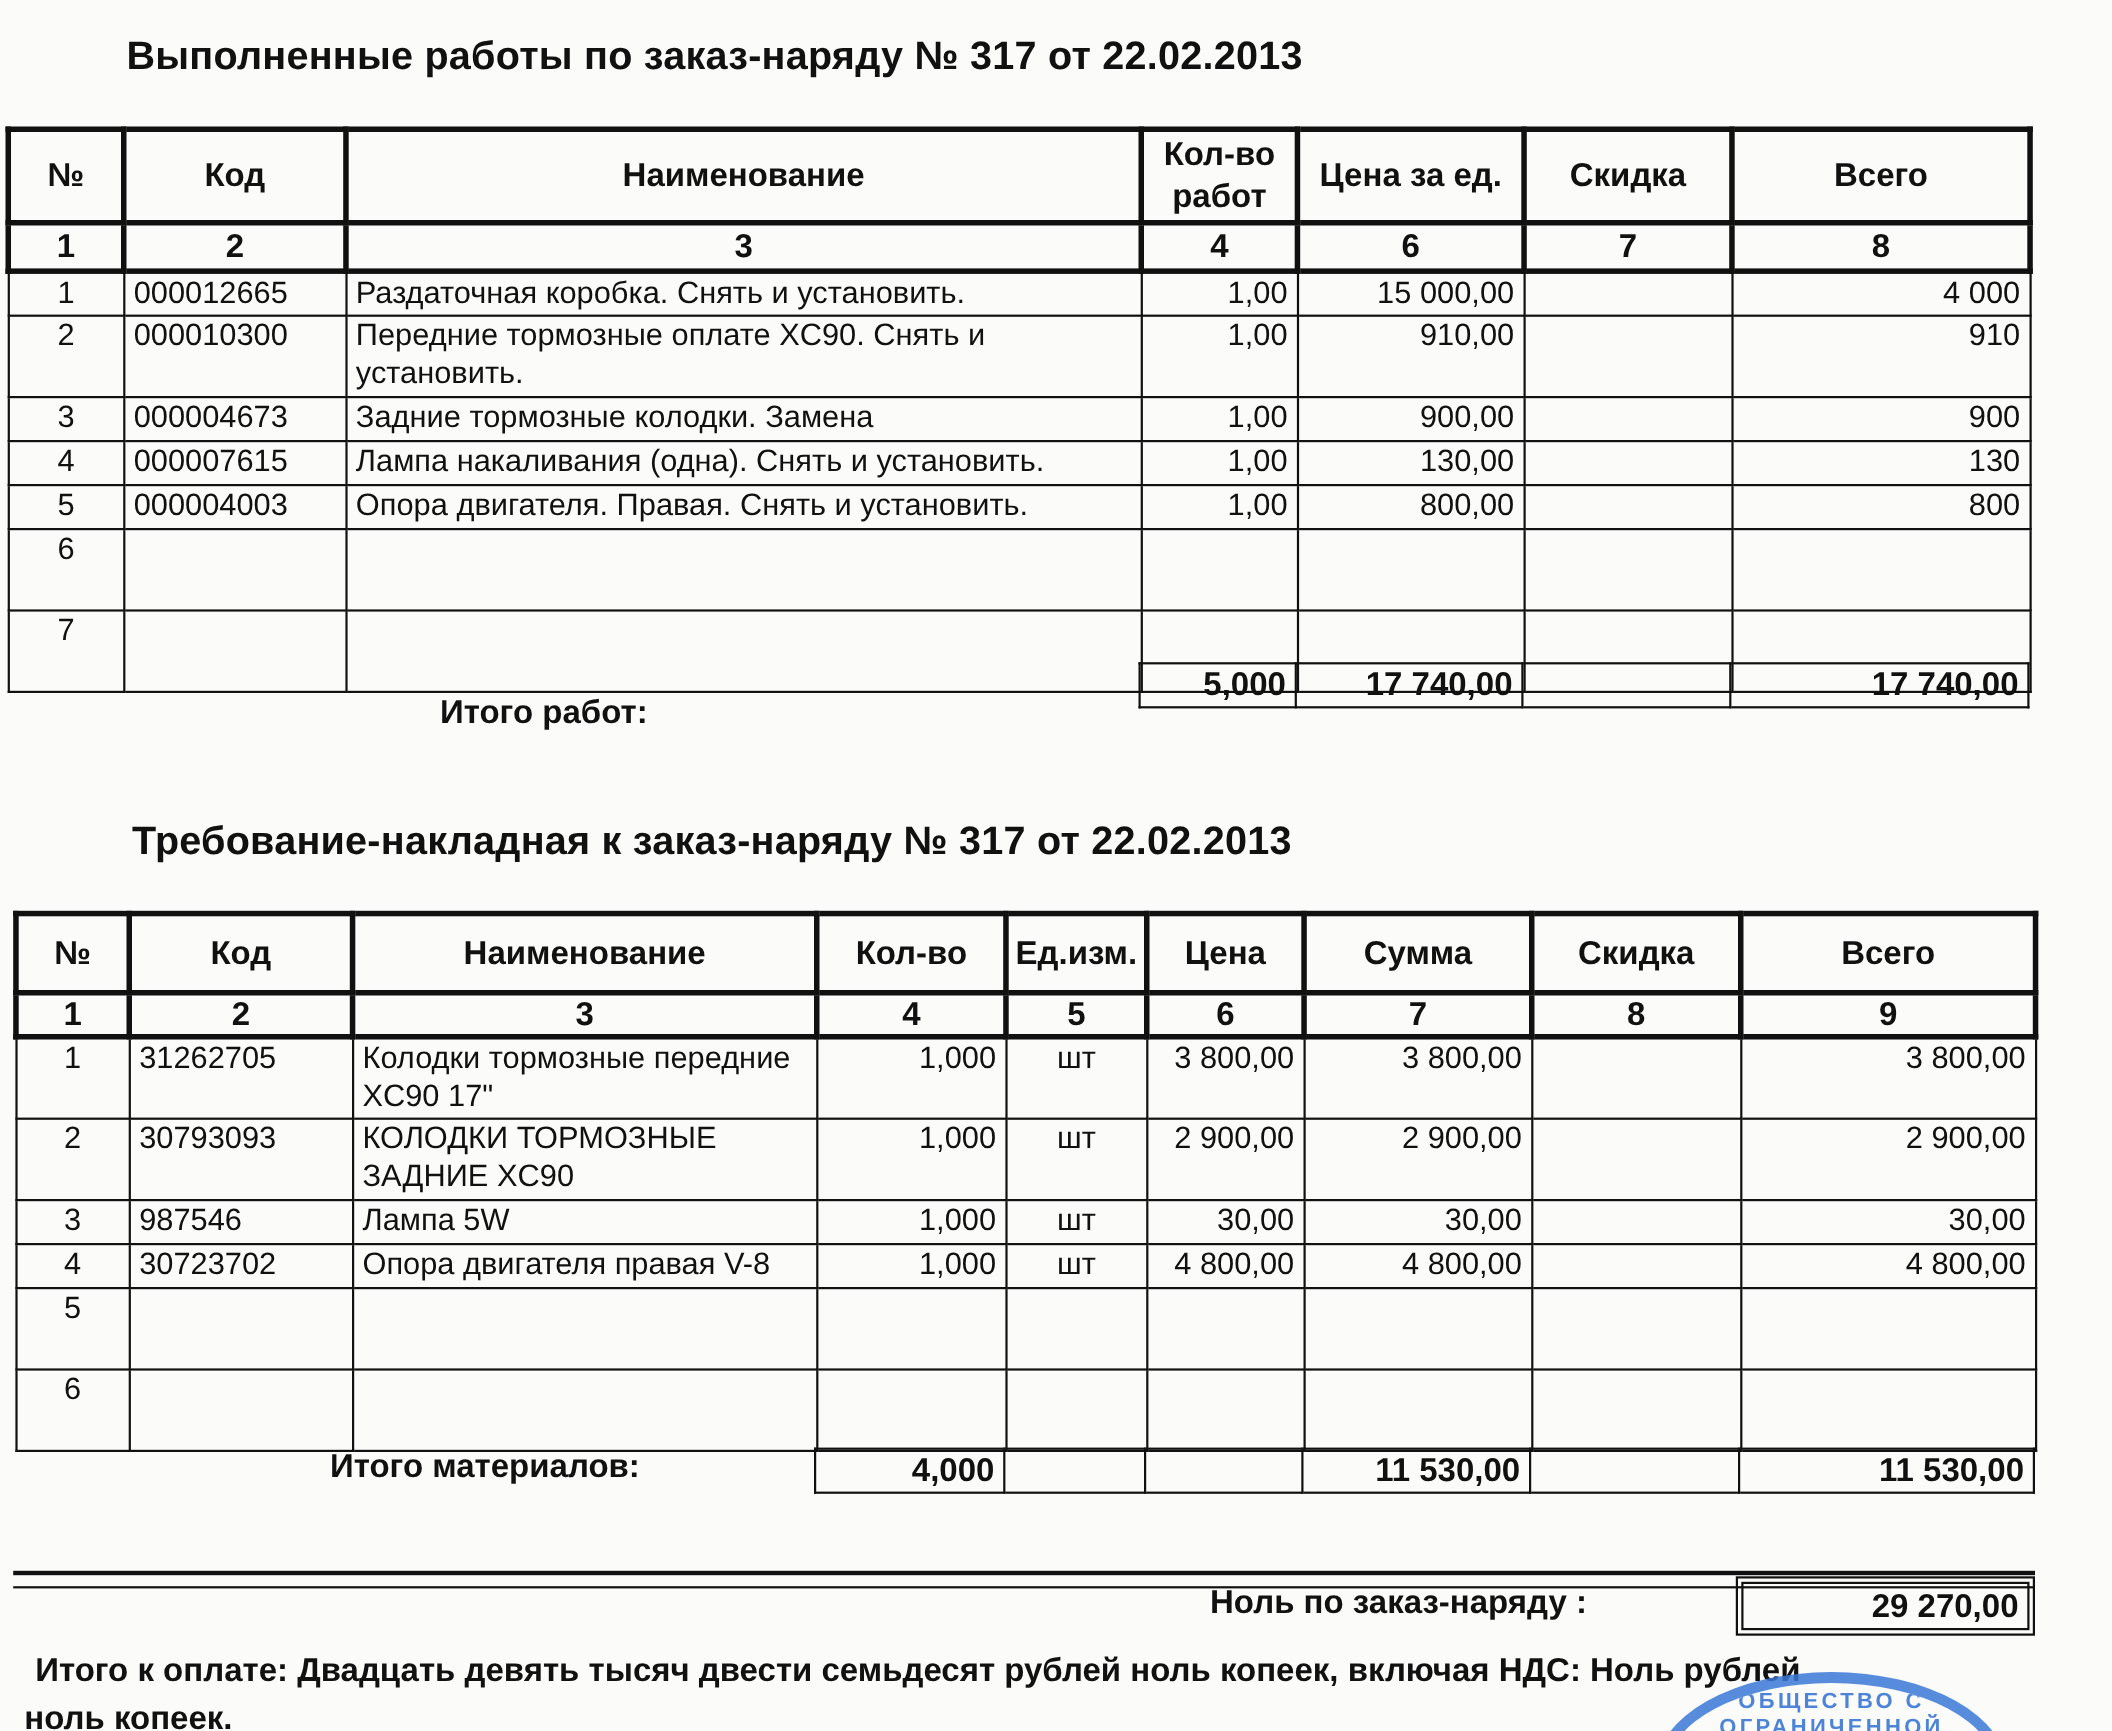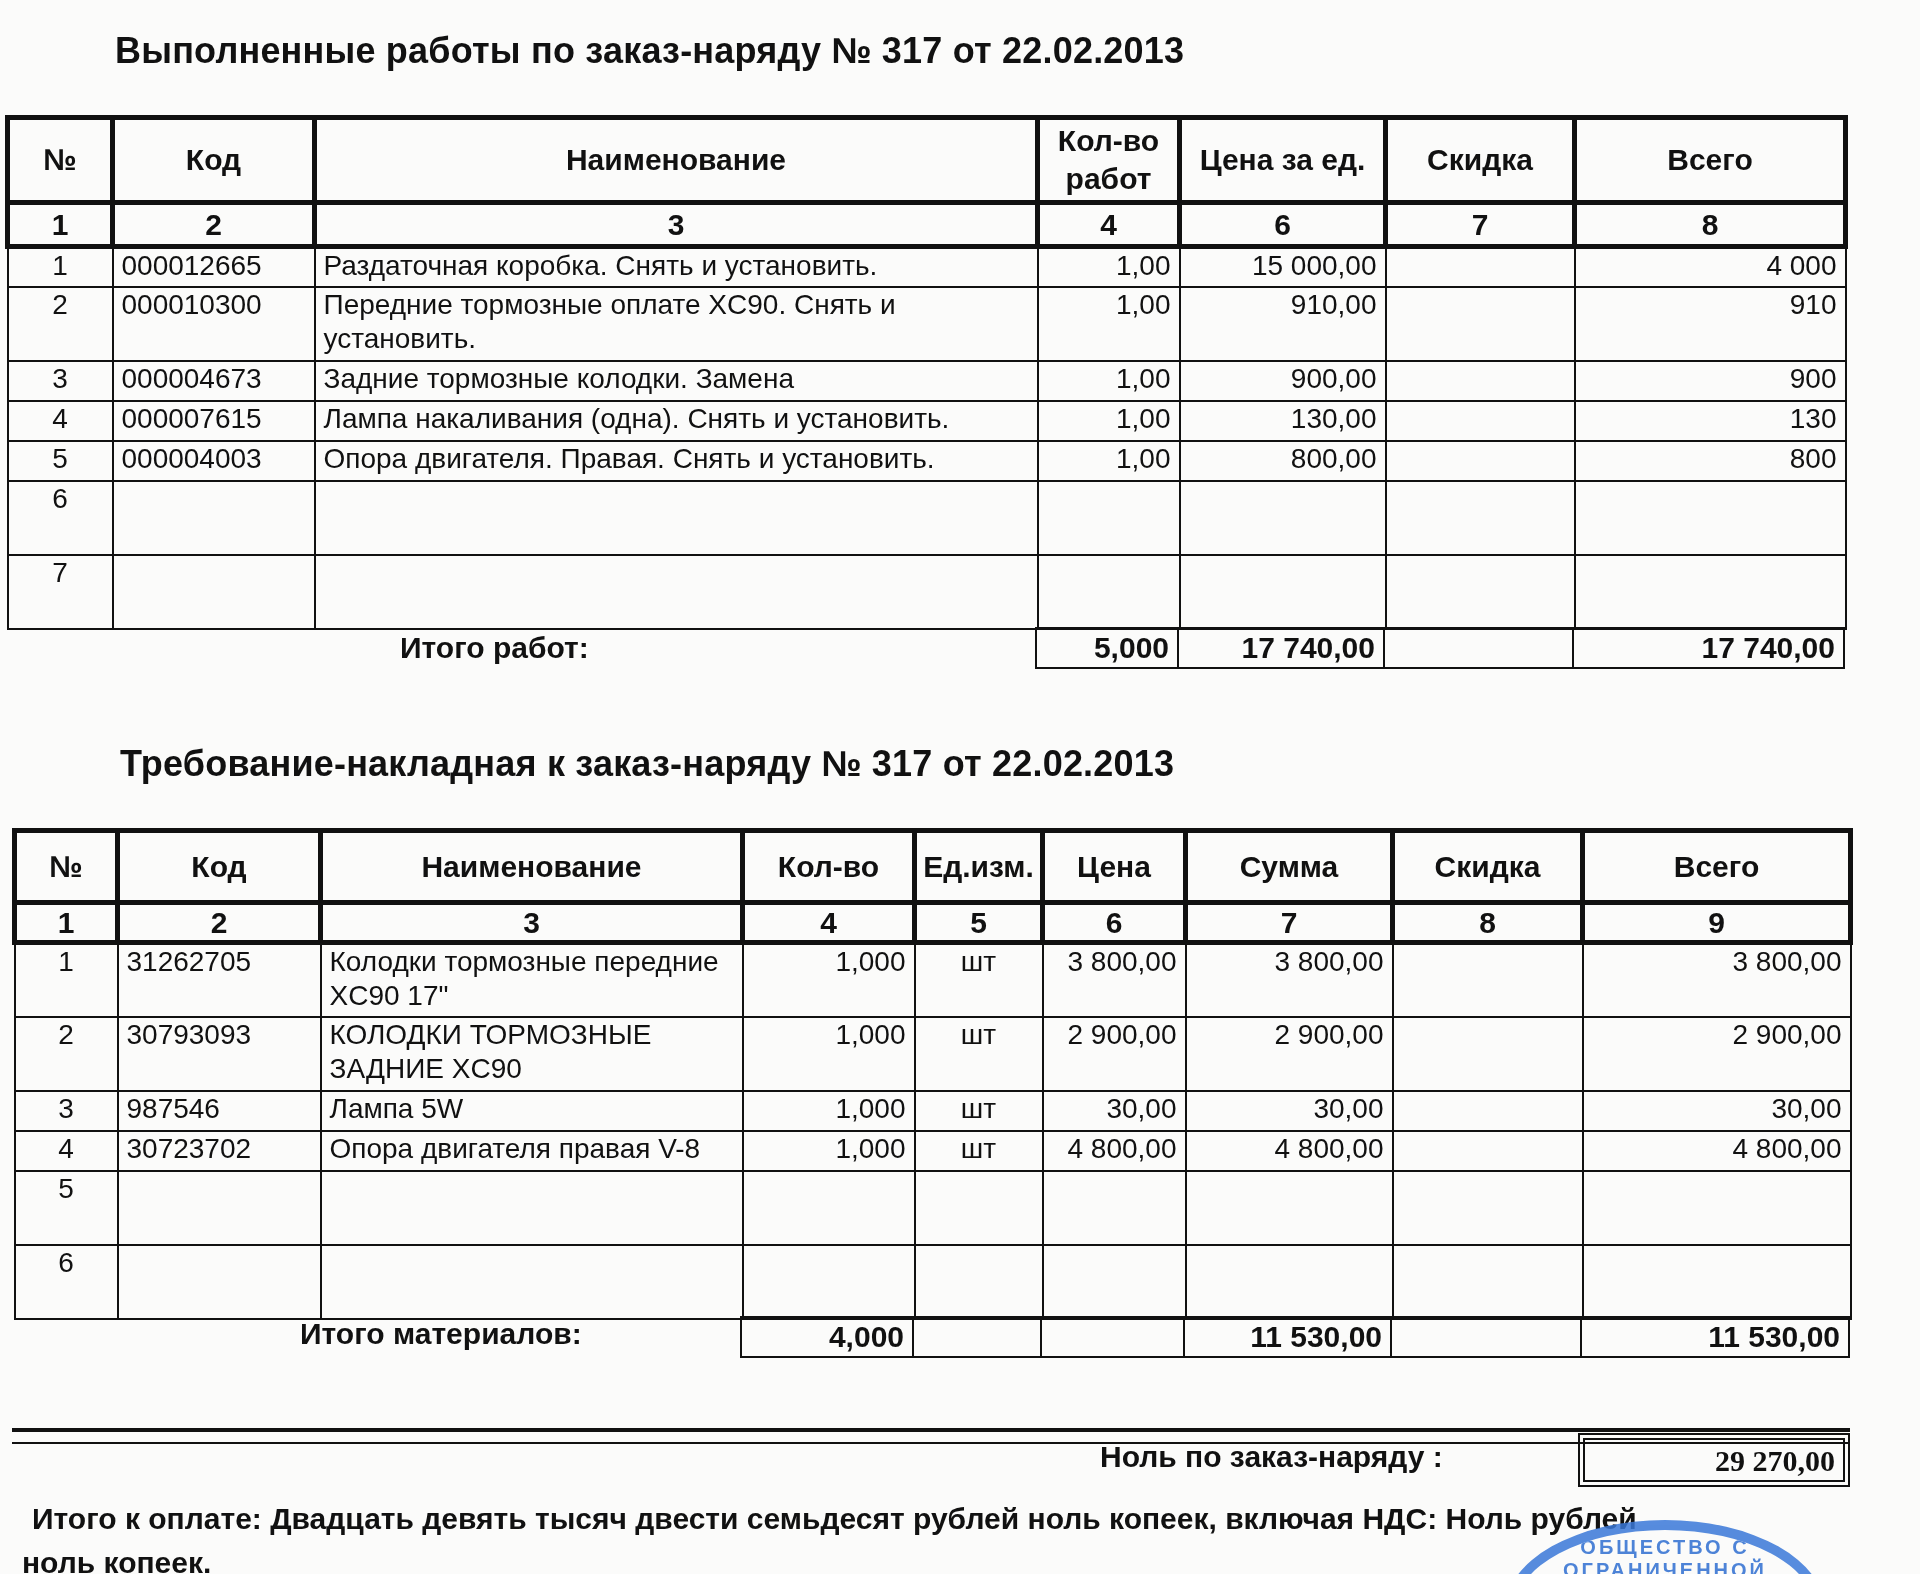--- a/index.html
+++ b/index.html
@@ -156,21 +156,21 @@
     <td></td>
     <td class="r"></td>
     <td class="r"></td>
     <td class="r"></td>
     <td class="r"></td>
   </tr>
 </tbody>
   </table>
 
 <div class="abs tot-label" style="left:400px; width:325px; top:628px; line-height:40px;">Итого работ:</div>
-<table class="totals" style="left:1035px; top:627px; width:808px; height:42px;border-radius:18px;">
+<table class="totals" style="left:1035px; top:602px; width:808px; height:42px;border-radius:18px;">
   <colgroup>
       <col style="width:142px">
       <col style="width:206px">
       <col style="width:189px">
       <col style="width:271px">
     </colgroup>
   <tbody>
       <tr>
     <td>5,000</td>
     <td>17 740,00</td>
@@ -303,21 +303,21 @@
     <td></td>
     <td>11 530,00</td>
     <td></td>
     <td>11 530,00</td>
   </tr>
 </tbody>
   </table>
 
 <div class="double-line" style="top:1428px;"></div>
 <div class="abs tot-label" style="left:1100px; width:470px; top:1436px; line-height:42px;">Ноль по заказ-наряду :</div>
-<div class="grand-box" style="left:1583px; top:1438px; width:262px; height:44px;font-family:Liberation Serif, serif;">29 270,00</div>
+<div class="grand-box" style="left:1583px; top:1438px; width:262px; height:44px;">29 270,00</div>
 
 <div class="abs pay" style="left:22px; top:1502px;margin-left:10px;">Итого к оплате: Двадцать девять тысяч двести семьдесят рублей ноль копеек, включая НДС: Ноль рублей</div>
 <div class="abs pay" style="left:22px; top:1546px;">ноль копеек.</div>
 
 <div class="stamp">
   <div class="stamp-outer-text">ОБЩЕСТВО С ОГРАНИЧЕННОЙ</div>
   <div class="stamp-inner-text">ответствен</div>
 </div>
 
 </body></html>

